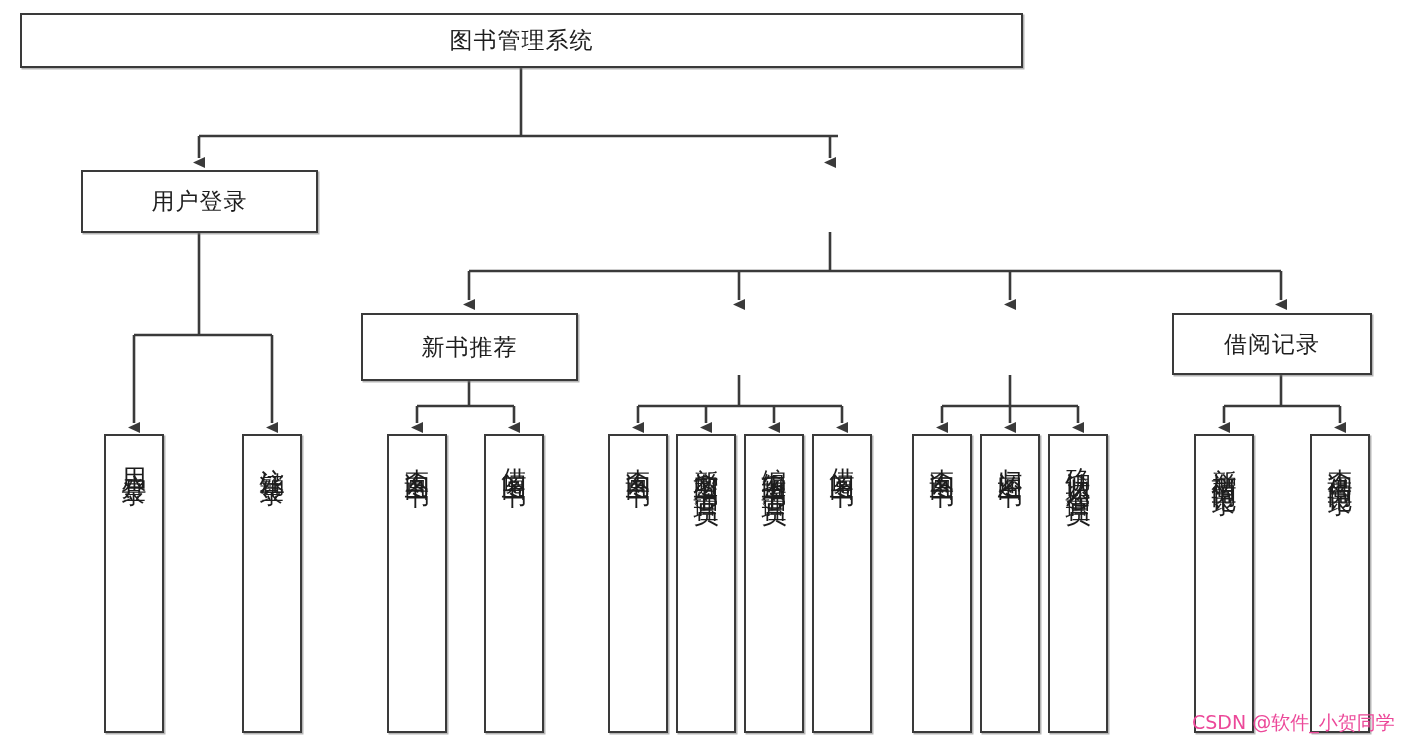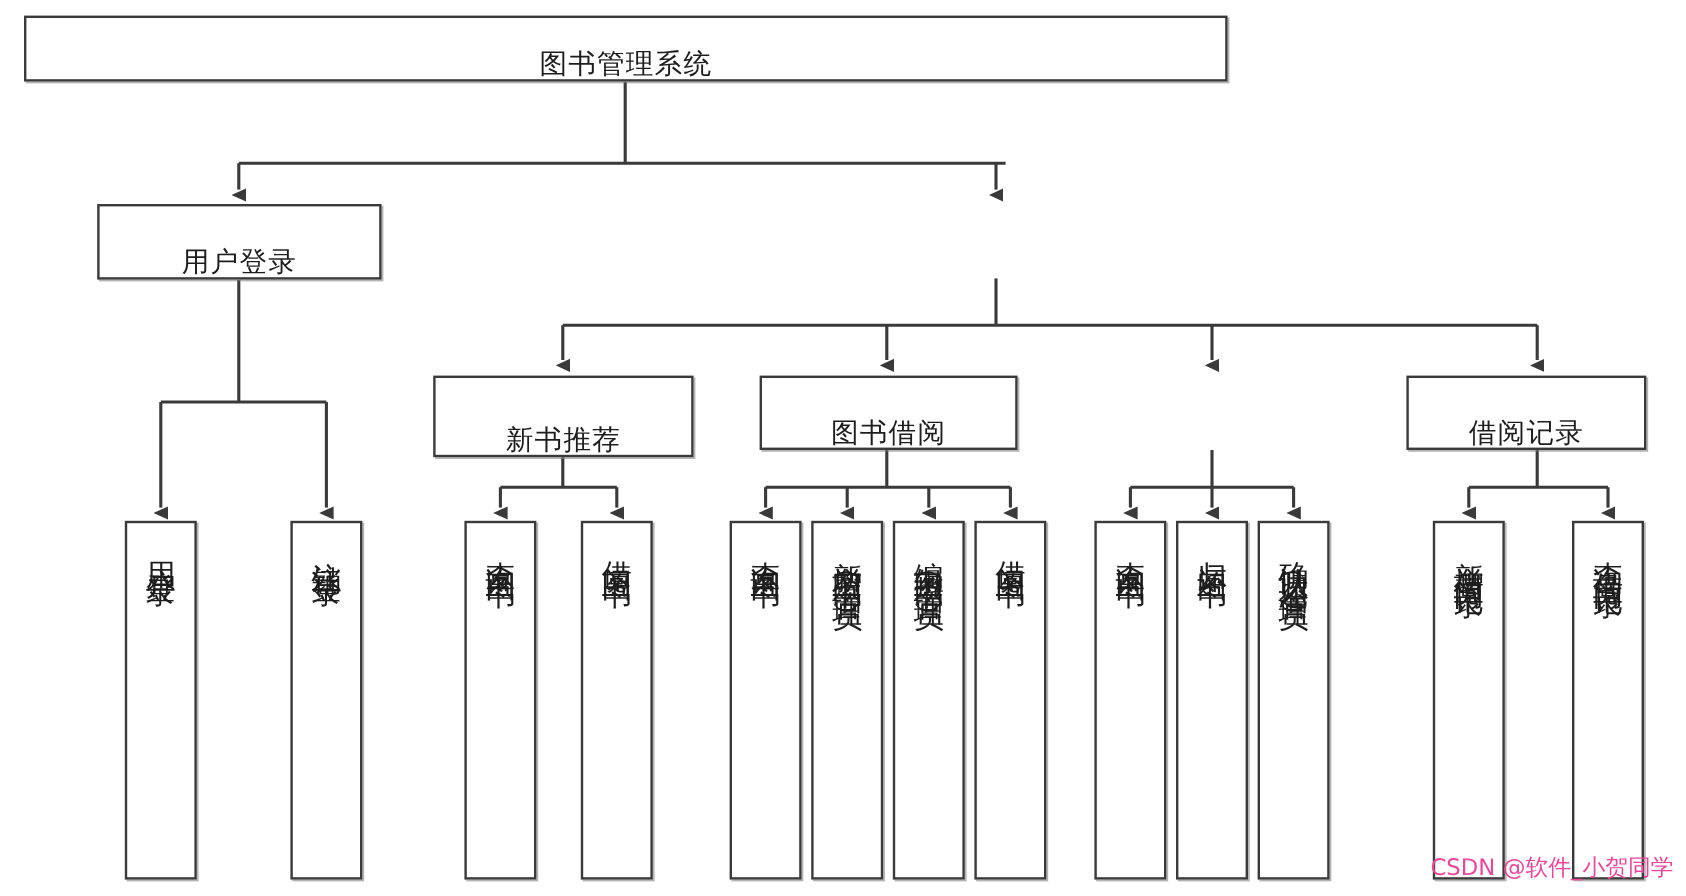--- a/index.html
+++ b/index.html
@@ -12,21 +12,21 @@
   }
   #canvas{position:absolute;left:0;top:0;width:1405px;height:747px;}
   .layer-lines{position:absolute;left:0;top:0;width:1405px;height:747px;}
   .node{
     position:absolute;
     box-sizing:border-box;
     background:#ffffff;
     border:2px solid #3a3a3a;
     box-shadow:1.5px 1.5px 0 rgba(120,120,120,0.55);
     display:flex;
-    align-items:flex-end;
+    align-items:center;
     justify-content:center;
     color:#1d1d1d;
   }
   .node .lbl{
     display:block;
     white-space:nowrap;
     line-height:1.05;
   }
   
   .h-node .lbl{font-size:23px;letter-spacing:1px;}
@@ -114,23 +114,20 @@
     <span class="lbl">图书管理系统</span>
   </div>
 
   <div class="node h-node" style="left:81px;top:170px;width:237px;height:63px;">
     <span class="lbl">用户登录</span>
   </div>
 
   <div class="node h-node" style="left:361px;top:313px;width:217px;height:68px;">
     <span class="lbl">新书推荐</span>
   </div>
-  <div class="node h-node" style="left:633px;top:313px;width:215px;height:62px;">
-    <span class="lbl">图书借阅</span>
-  </div>
   <div class="node h-node" style="left:1172px;top:313px;width:200px;height:62px;">
     <span class="lbl">借阅记录</span>
   </div>
 
   <div class="node v-node" style="left:104px;top:434px;width:60px;height:299px;">
     <span class="lbl">用户登录</span>
   </div>
   <div class="node v-node" style="left:242px;top:434px;width:60px;height:299px;">
     <span class="lbl">注销登录</span>
   </div>

